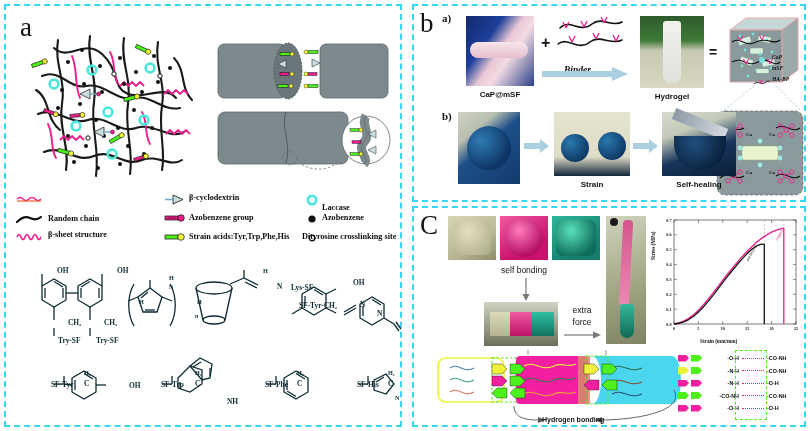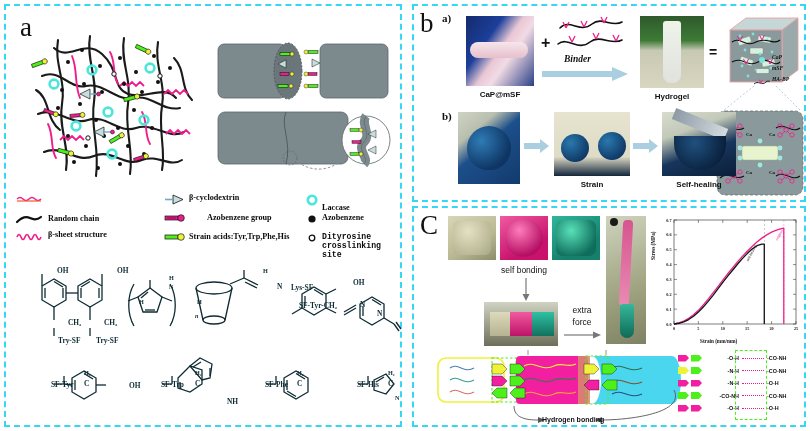--- a/index.html
+++ b/index.html
@@ -276,42 +276,42 @@
         <path d="M19,5.5 L9,1 L9,10 Z" fill="#c8dde0" stroke="#111" stroke-width="0.8"></path>
         <line x1="9" y1="5.5" x2="1" y2="5.5" stroke="#6fa9c4" stroke-width="1.6"></line>
       </svg>
       <div class="lg-item" style="left:175px;top:1px;">β-cyclodextrin</div>
 
       <svg class="lg-sym" style="left:150px;top:21px;" width="22" height="10">
         <rect x="1" y="3" width="13" height="4" fill="#ef1d8c" stroke="#111" stroke-width="0.7"></rect>
         <line x1="3" y1="5" x2="12" y2="5" stroke="#5c1030" stroke-width="0.8"></line>
         <circle cx="17" cy="5" r="3.3" fill="#ef1d8c" stroke="#111" stroke-width="0.7"></circle>
       </svg>
-      <div class="lg-item" style="left:193px;top:21px;">Azobenzene group</div>
+      <div class="lg-item" style="left:175px;top:21px;">Azobenzene group</div>
 
       <svg class="lg-sym" style="left:150px;top:40px;" width="22" height="10">
         <rect x="1" y="3" width="13" height="4" fill="#4df01a" stroke="#111" stroke-width="0.7"></rect>
         <circle cx="17" cy="5" r="3.3" fill="#eef23a" stroke="#111" stroke-width="0.7"></circle>
       </svg>
       <div class="lg-item" style="left:175px;top:40px;">Strain acids:Tyr,Trp,Phe,His</div>
 
       <svg class="lg-sym" style="left:292px;top:2px;" width="12" height="12">
         <circle cx="6" cy="6" r="4.2" fill="none" stroke="#49e6dc" stroke-width="2.6"></circle>
       </svg>
       <div class="lg-item" style="left:308px;top:11px;">Laccase</div>
 
       <svg class="lg-sym" style="left:292px;top:21px;" width="12" height="12">
         <circle cx="6" cy="6" r="3.6" fill="#111"></circle>
       </svg>
       <div class="lg-item" style="left:308px;top:21px;">Azobenzene</div>
 
       <svg class="lg-sym" style="left:292px;top:40px;" width="12" height="12">
         <circle cx="6" cy="6" r="2.8" fill="#fff" stroke="#111" stroke-width="1.3"></circle>
       </svg>
-      <div class="lg-item" style="left:308px;top:40px;font-family:Liberation Mono, monospace;">Dityrosine crosslinking site</div>
+      <div class="lg-item" style="left:288px;top:40px;">Dityrosine crosslinking site</div>
     </div>
 
     <svg class="abs" style="left:18px;top:258px;" width="105" height="86" viewBox="0 0 105 86">
       <g stroke="#0d2b33" stroke-width="1.3" fill="none">
         <polygon points="18,22 30,15 42,22 42,36 30,43 18,36"></polygon>
         <line x1="21" y1="24" x2="21" y2="34"></line>
           <line x1="39" y1="24" x2="39" y2="34"></line>
         <line x1="30" y1="17.5" x2="39" y2="23"></line>
         <polygon points="54,22 66,15 78,22 78,36 66,43 54,36"></polygon>
         <line x1="57" y1="24" x2="57" y2="34"></line>
@@ -471,21 +471,21 @@
       </g>
       <g stroke="#ef1d8c" stroke-width="1.3" fill="none">
         <path d="M12,14 l-3,-6 M12,14 l3,-6"></path>
         <path d="M30,13 l-3,-6 M30,13 l3,-6"></path>
         <path d="M50,9 l-3,-6 M50,9 l3,-6"></path>
         <path d="M18,28 l-3,-6 M18,28 l3,-6"></path>
         <path d="M42,25 l-3,-6 M42,25 l3,-6"></path>
         <path d="M62,27 l-3,-6 M62,27 l3,-6"></path>
       </g>
     </svg>
-    <div class="binder-lab" style="left:150px;top:48px;text-align:right;">Binder</div>
+    <div class="binder-lab" style="left:150px;top:59px;text-align:right;">Binder</div>
 
     <svg class="abs" style="left:128px;top:60px;" width="88" height="16">
       <path d="M0,5 L70,5 L70,1 L86,8 L70,15 L70,11 L0,11 Z" fill="#a9cfe0"></path>
     </svg>
 
     <div class="photo" style="left:226px;top:10px;width:64px;height:72px;background:linear-gradient(180deg,#2e5a2c 0%,#3e7a36 34%,#c8c9b3 48%,#d9d6c2 100%);">
       <div style="position:absolute;left:23px;top:5px;width:18px;height:62px;border-radius:3px 3px 8px 8px;background:linear-gradient(180deg,#f0f2ec,#dfe3dc);"></div>
     </div>
     <div class="cap-lab" style="left:226px;top:86px;width:64px;">Hydrogel</div>
 

